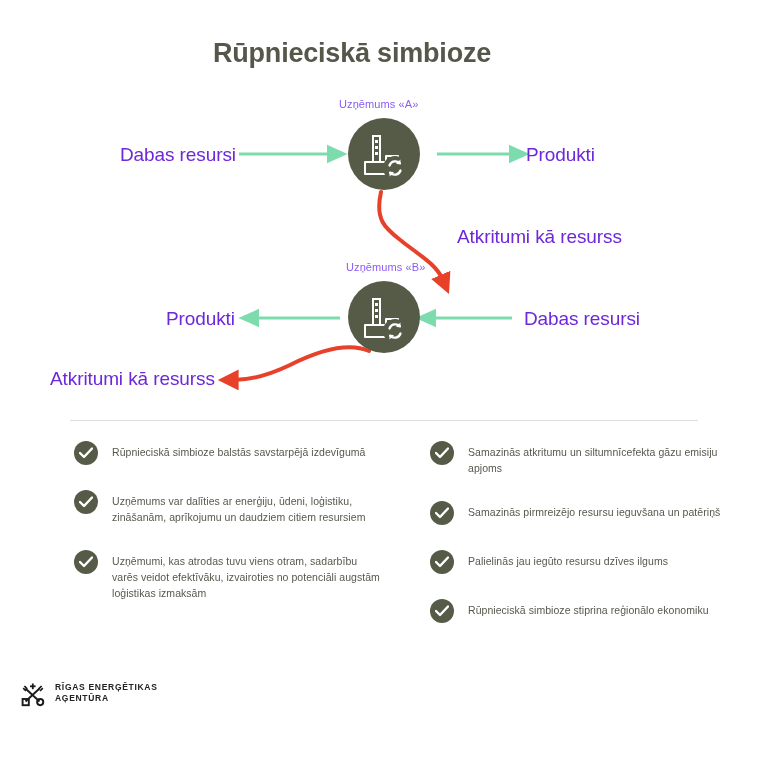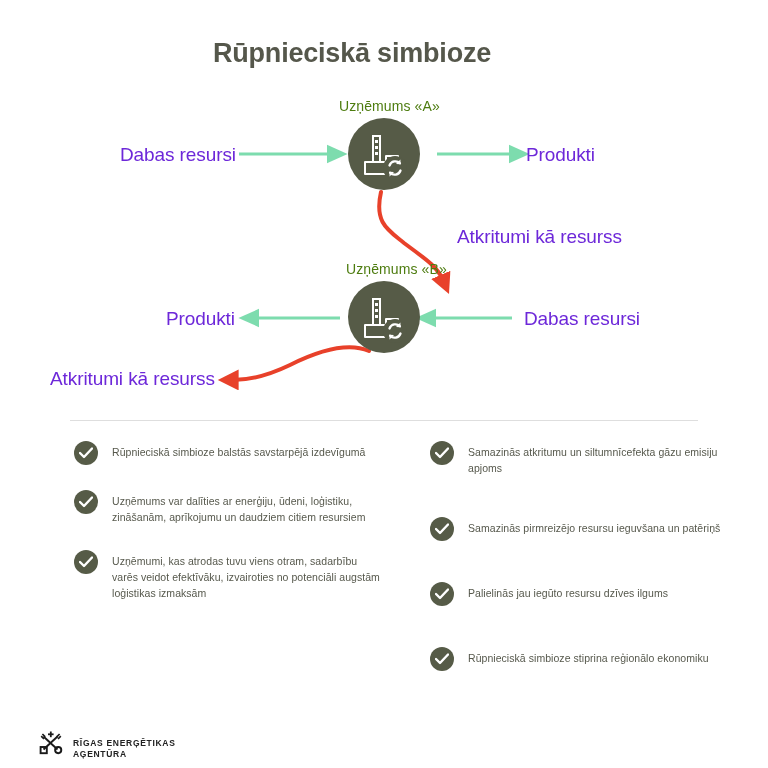--- a/index.html
+++ b/index.html
@@ -44,22 +44,22 @@
     width: 72px;
     height: 72px;
     border-radius: 50%;
     background: #565b47;
   }
   .node-a { left: 348px; top: 30px; }
   .node-b { left: 348px; top: 193px; }
 
   .node-label {
     position: absolute;
-    font-size: 14px;
-    color: #4d7c0f;
+    font-size: 11px;
+    color: #8b5cf6;
     white-space: nowrap;
     letter-spacing: 0.1px;
   }
   .label-a { left: 339px; top: 10px; }
   .label-b { left: 346px; top: 173px; }
 
   .flow-text {
     position: absolute;
     font-size: 19px;
     color: #6d28d9;
@@ -90,21 +90,21 @@
     left: 0;
     width: 768px;
     display: flex;
   }
   .col {
     width: 334px;
     display: flex;
     flex-direction: column;
   }
   .col-left  { margin-left: 74px; }
-  .col-right { margin-left: 22px; gap: 16px; }
+  .col-right { margin-left: 22px; }
 
   .bullet {
     display: flex;
     align-items: flex-start;
     margin-bottom: 28px;
   }
   .bullet .chk {
     flex: 0 0 auto;
     width: 24px;
     height: 24px;
@@ -121,25 +121,24 @@
     color: #56584c;
     letter-spacing: 0.05px;
     max-width: 268px;
   }
 
   .col-right .bullet .txt { max-width: 272px; }
 
   
   .footer {
     position: absolute;
-    left: 38px;
+    left: 20px;
     top: 682px;
     display: flex;
-    align-items: flex-end;
-    margin-top: 48px;
+    align-items: flex-start;
   }
   .logo-mark { margin-right: 9px; }
   .logo-text {
     font-size: 8.5px;
     font-weight: bold;
     line-height: 11px;
     letter-spacing: 0.7px;
     color: #222222;
     white-space: pre-line;
   }

